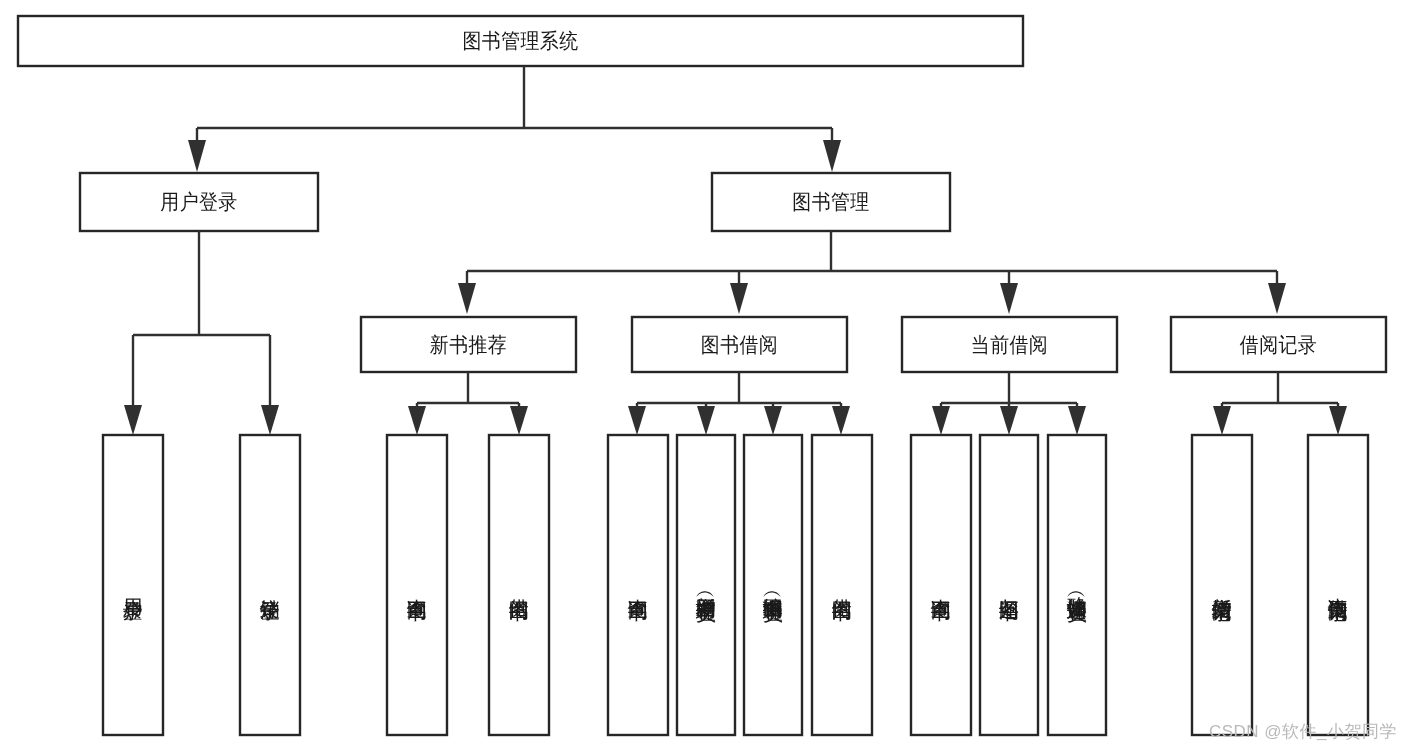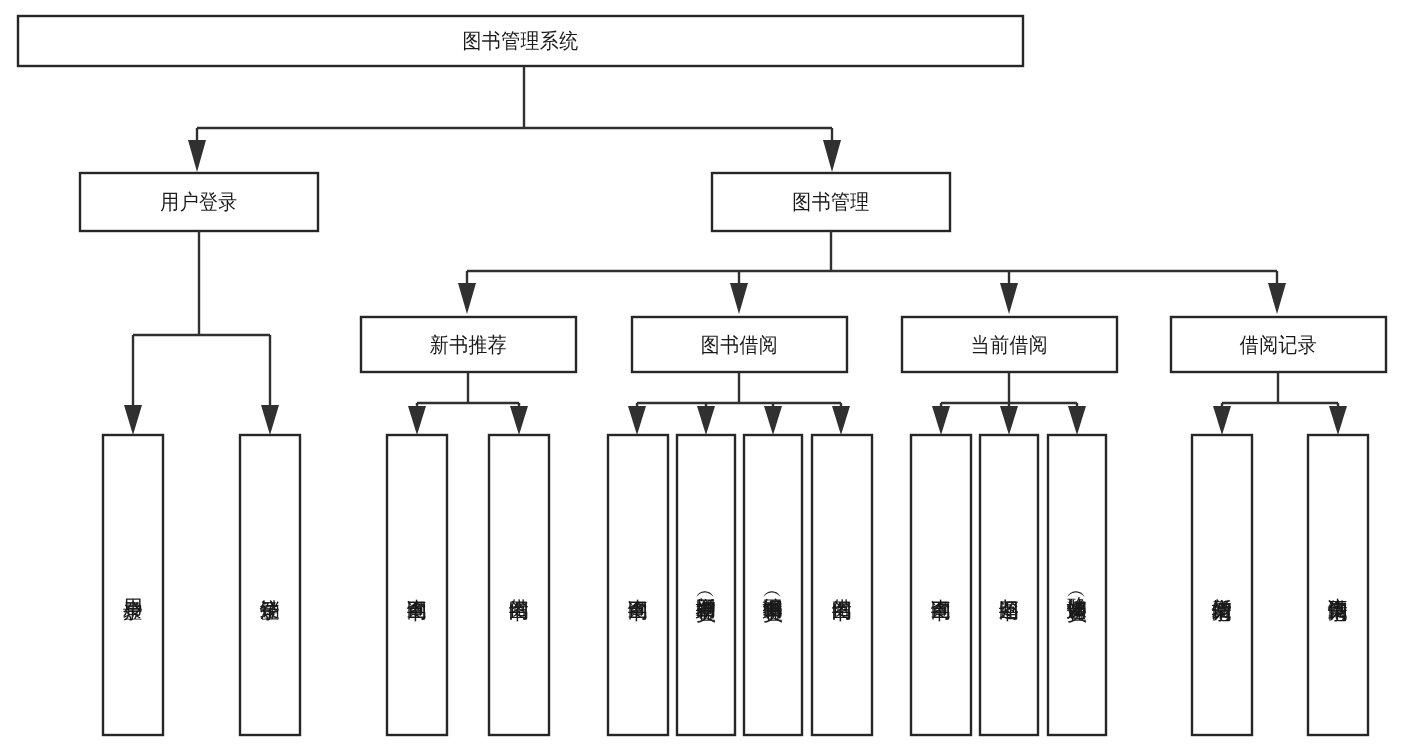--- a/index.html
+++ b/index.html
@@ -204,14 +204,15 @@
   <div class="node-label vert" style="left:911px; top:435px; width:60px; height:300px;">查询图书</div>
 
   <div class="node-label vert" style="left:980px; top:435px; width:58px; height:300px;">归还图书</div>
 
   <div class="node-label vert" style="left:1048px; top:435px; width:58px; height:300px;">确认归还（管理员）</div>
 
   <div class="node-label vert" style="left:1192px; top:435px; width:60px; height:300px;">新增借阅记录</div>
 
   <div class="node-label vert" style="left:1308px; top:435px; width:60px; height:300px;">查询借阅记录</div>
 
+  <div class="watermark">CSDN @软件_小贺同学</div>
 
 </div>
 
 </body></html>

